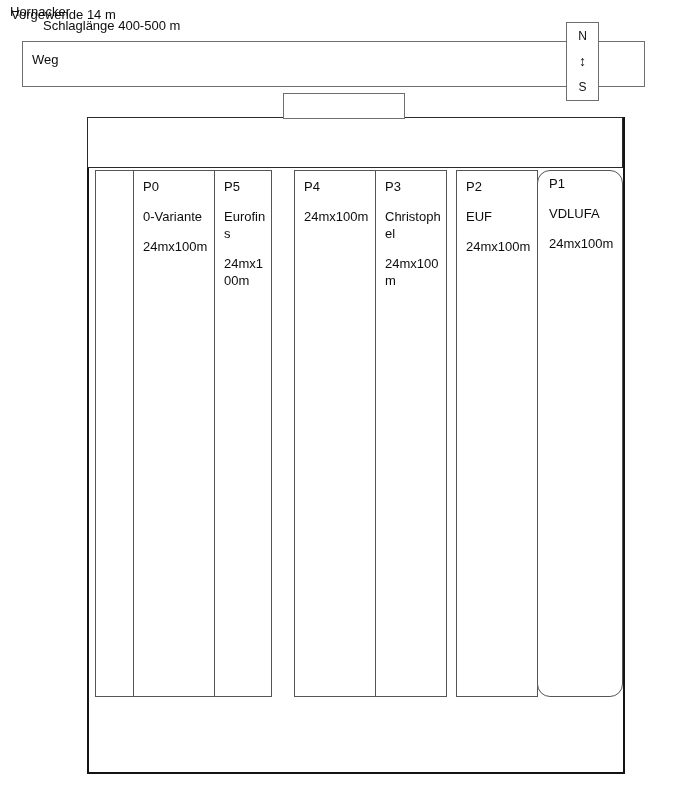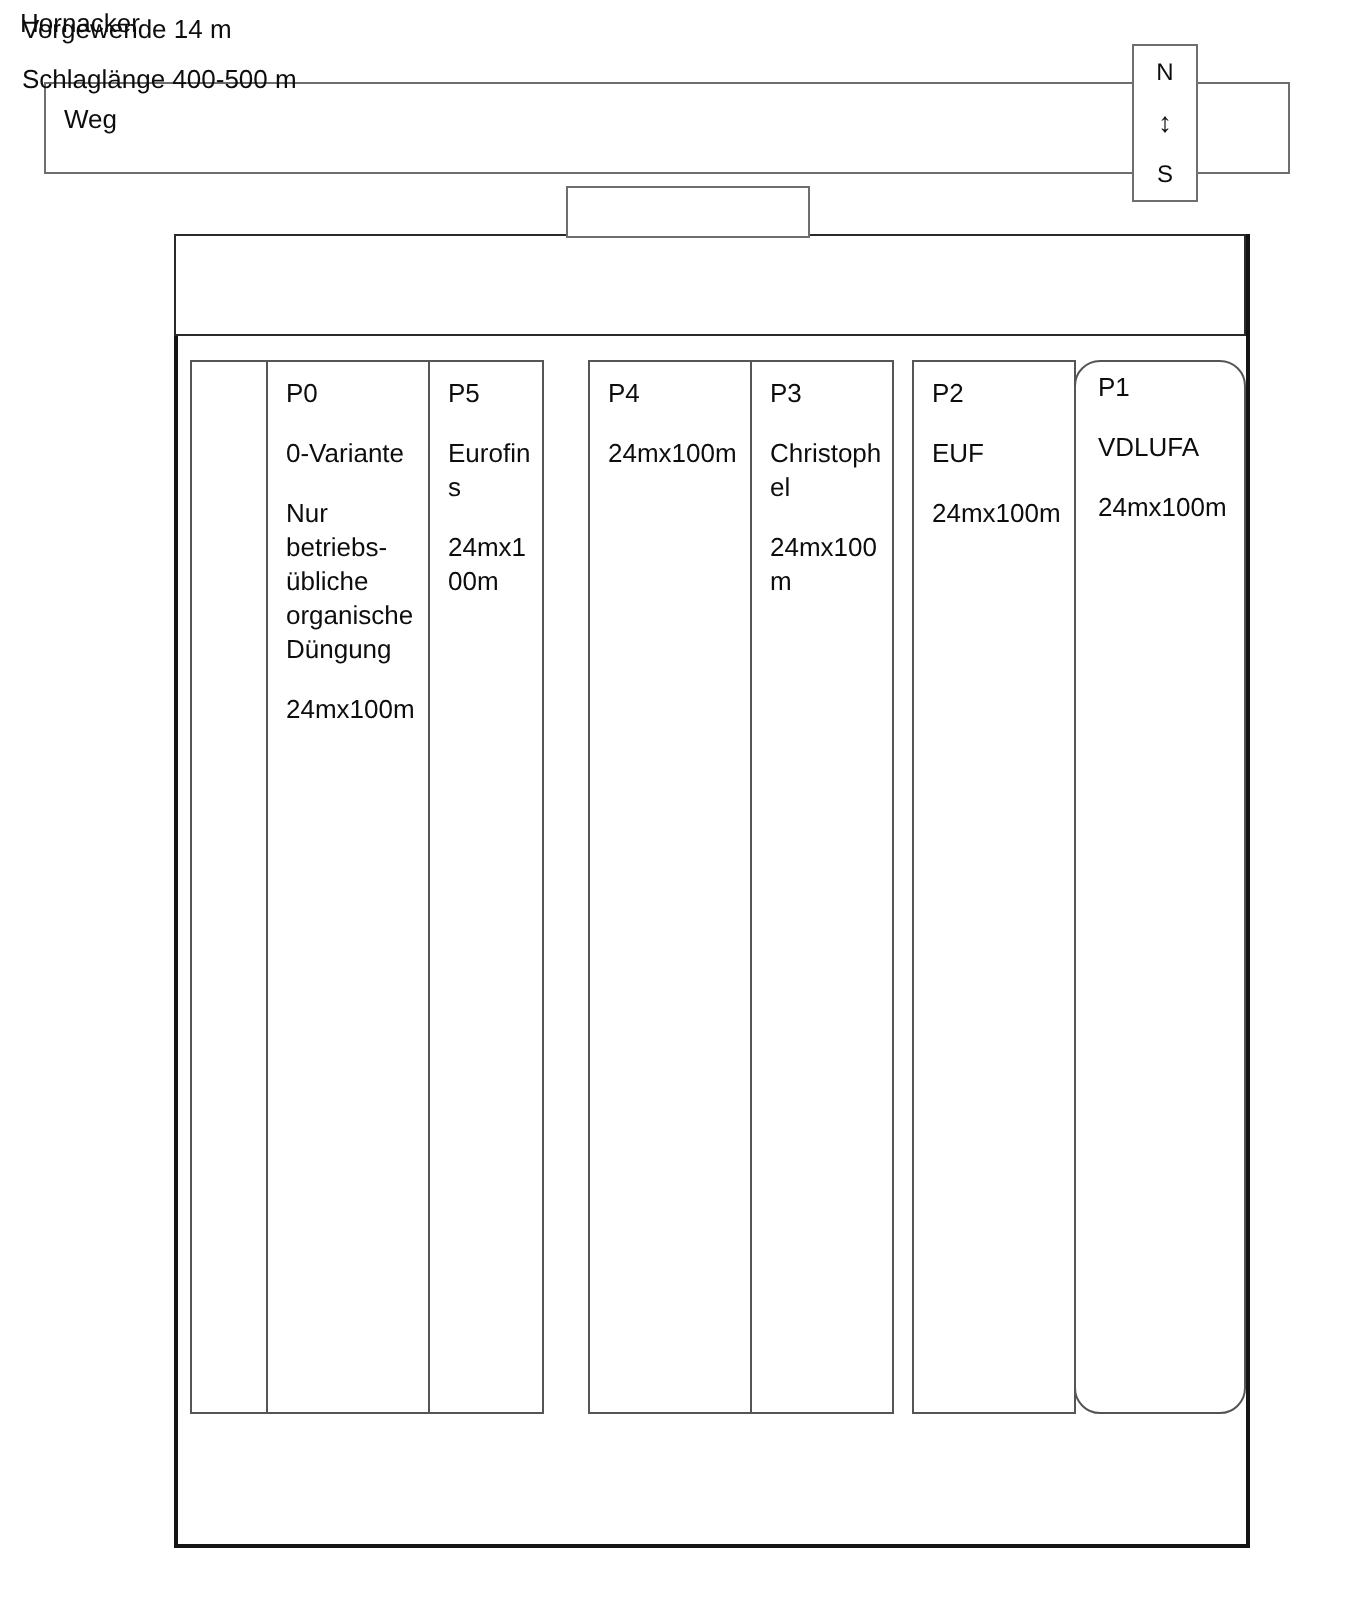--- a/index.html
+++ b/index.html
@@ -109,34 +109,34 @@
     z-index: 3;
   }
   .header-line {
     position: absolute;
     left: 11px;
     font-size: 13px;
     line-height: 16px;
     white-space: nowrap;
   }
   .header-line-1 { top: 7px; }
-  .header-line-2 { top: 32px; }
+  .header-line-2 { top: 18px; margin-left: 32px; }
 
   
   .plot-grid {
     position: absolute;
     left: 95px;
     top: 168px;
     width: 528px;
     height: 527px;
     z-index: 3;
   }
   .plot-cell {
     position: absolute;
-    top: 12px;
+    top: 2px;
     height: 527px;
     border: 1px solid #555555;
     box-sizing: border-box;
     background: #ffffff;
   }
   .plot-spacer { left: 0;   width: 39px; }
   .plot-c0     { left: 38px;  width: 82px; }
   .plot-c1     { left: 119px; width: 58px; }
   .plot-c2     { left: 199px; width: 82px; }
   .plot-c3     { left: 280px; width: 72px; }
@@ -185,25 +185,20 @@
   <div class="header-line header-line-2">Schlaglänge 400-500 m</div>
 
   <div class="plot-grid">
 
     <div class="plot-cell plot-spacer"></div>
 
     <div class="plot-cell plot-c0">
       <div class="plot-body">
         <div class="plot-text plot-code">P0</div>
         <div class="plot-text plot-lab">0-Variante</div>
-        <div class="plot-text plot-desc">Nur
-betriebs-
-übliche
-organische
-Düngung</div>
         <div class="plot-text plot-size">24mx100m</div>
       </div>
     </div>
 
     <div class="plot-cell plot-c1">
       <div class="plot-body">
         <div class="plot-text plot-code">P5</div>
         <div class="plot-text plot-lab">Eurofins</div>
         <div class="plot-text plot-size">24mx100m</div>
       </div>

